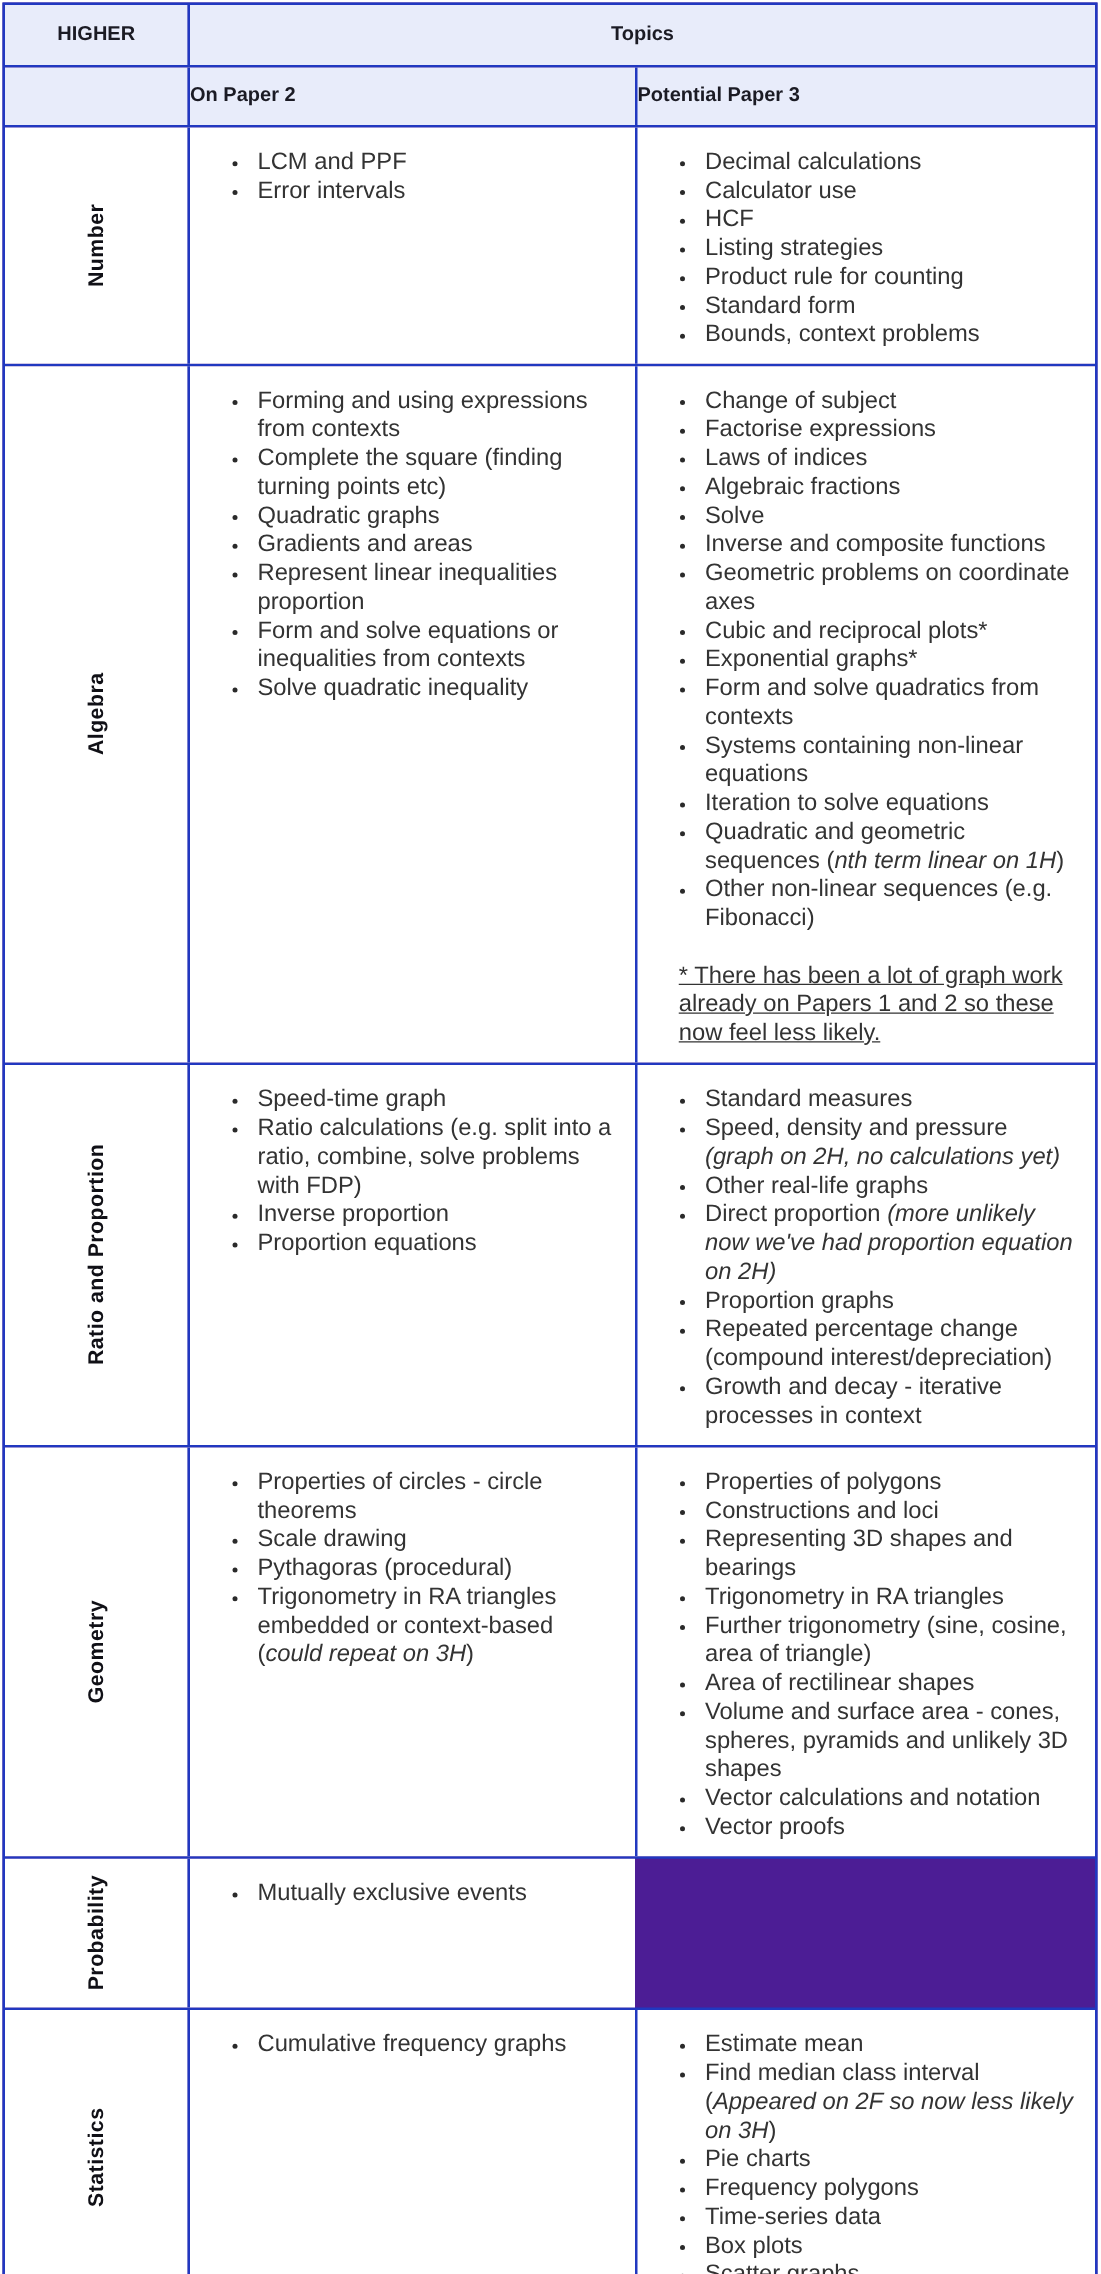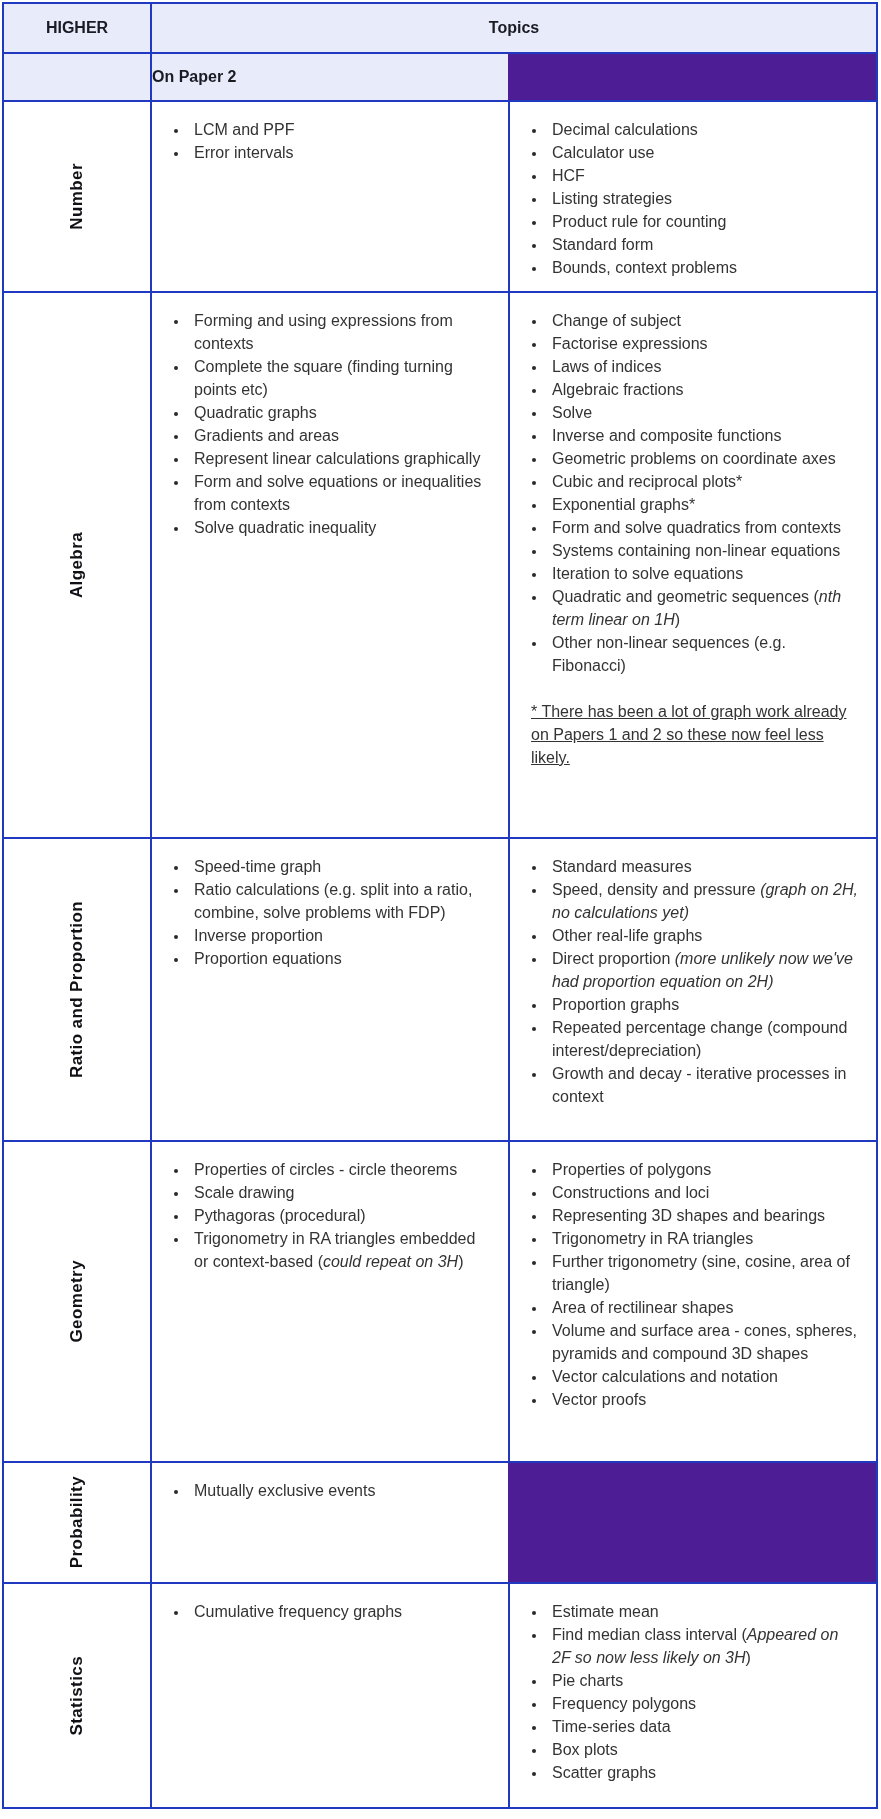--- a/index.html
+++ b/index.html
@@ -44,22 +44,22 @@
     writing-mode:vertical-rl;
     transform:rotate(180deg);
     font-weight:bold;
     font-size:17px;
     letter-spacing:.4px;
     color:#101016;
     white-space:nowrap;
   }
   .list-cell{
     background:#ffffff;
-    padding:16px 16px 12px 20px;
-    font-size:16px;
+    padding:16px 16px 12px 32px;
+    font-size:19px;
     line-height:23px;
   }
   .list-cell ul{margin:0;padding:0 0 0 17px;}
   .list-cell li{padding-left:5px;}
   .list-cell li::marker{color:#2a2a2a;font-size:13px;}
   em{font-style:italic;}
   .note{margin:23px 0 0 1px;text-decoration:underline;}
   
   .sec-0{min-height:182px;}
   .sec-1{min-height:546px;}
@@ -78,20 +78,23 @@
     </div>
     <div class="cell center col2">
       <span>Topics</span>
     </div>
   </div>
   <div class="row hrow r2">
     <div class="cell"></div>
     <div class="cell sub col2">
       <span>On Paper 2</span>
     </div>
+    <div class="cell sub col3">
+      <span>Potential Paper 3</span>
+    </div>
   </div>
   <div id="rows">
       <div class="row sec sec-0">
         <div class="cell cat-cell">
           <span class="cat-label">Number</span>
         </div>
         <div class="cell list-cell col2">
           <ul>
             <li>LCM and PPF</li>
             <li>Error intervals</li>
@@ -112,21 +115,21 @@
       <div class="row sec sec-1">
         <div class="cell cat-cell">
           <span class="cat-label">Algebra</span>
         </div>
         <div class="cell list-cell col2">
           <ul>
             <li>Forming and using expressions from contexts</li>
             <li>Complete the square (finding turning points etc)</li>
             <li>Quadratic graphs</li>
             <li>Gradients and areas</li>
-            <li>Represent linear calculations graphically</li>
+            <li>Represent linear inequalities proportion</li>
             <li>Form and solve equations or inequalities from contexts</li>
             <li>Solve quadratic inequality</li>
           </ul>
         </div>
         <div class="cell list-cell col3">
           <ul>
             <li>Change of subject</li>
             <li>Factorise expressions</li>
             <li>Laws of indices</li>
             <li>Algebraic fractions</li>
@@ -181,21 +184,21 @@
           </ul>
         </div>
         <div class="cell list-cell col3">
           <ul>
             <li>Properties of polygons</li>
             <li>Constructions and loci</li>
             <li>Representing 3D shapes and bearings</li>
             <li>Trigonometry in RA triangles</li>
             <li>Further trigonometry (sine, cosine, area of triangle)</li>
             <li>Area of rectilinear shapes</li>
-            <li>Volume and surface area - cones, spheres, pyramids and compound 3D shapes</li>
+            <li>Volume and surface area - cones, spheres, pyramids and unlikely 3D shapes</li>
             <li>Vector calculations and notation</li>
             <li>Vector proofs</li>
           </ul>
         </div>
       </div>
       <div class="row sec sec-4">
         <div class="cell cat-cell">
           <span class="cat-label">Probability</span>
         </div>
         <div class="cell list-cell col2">

